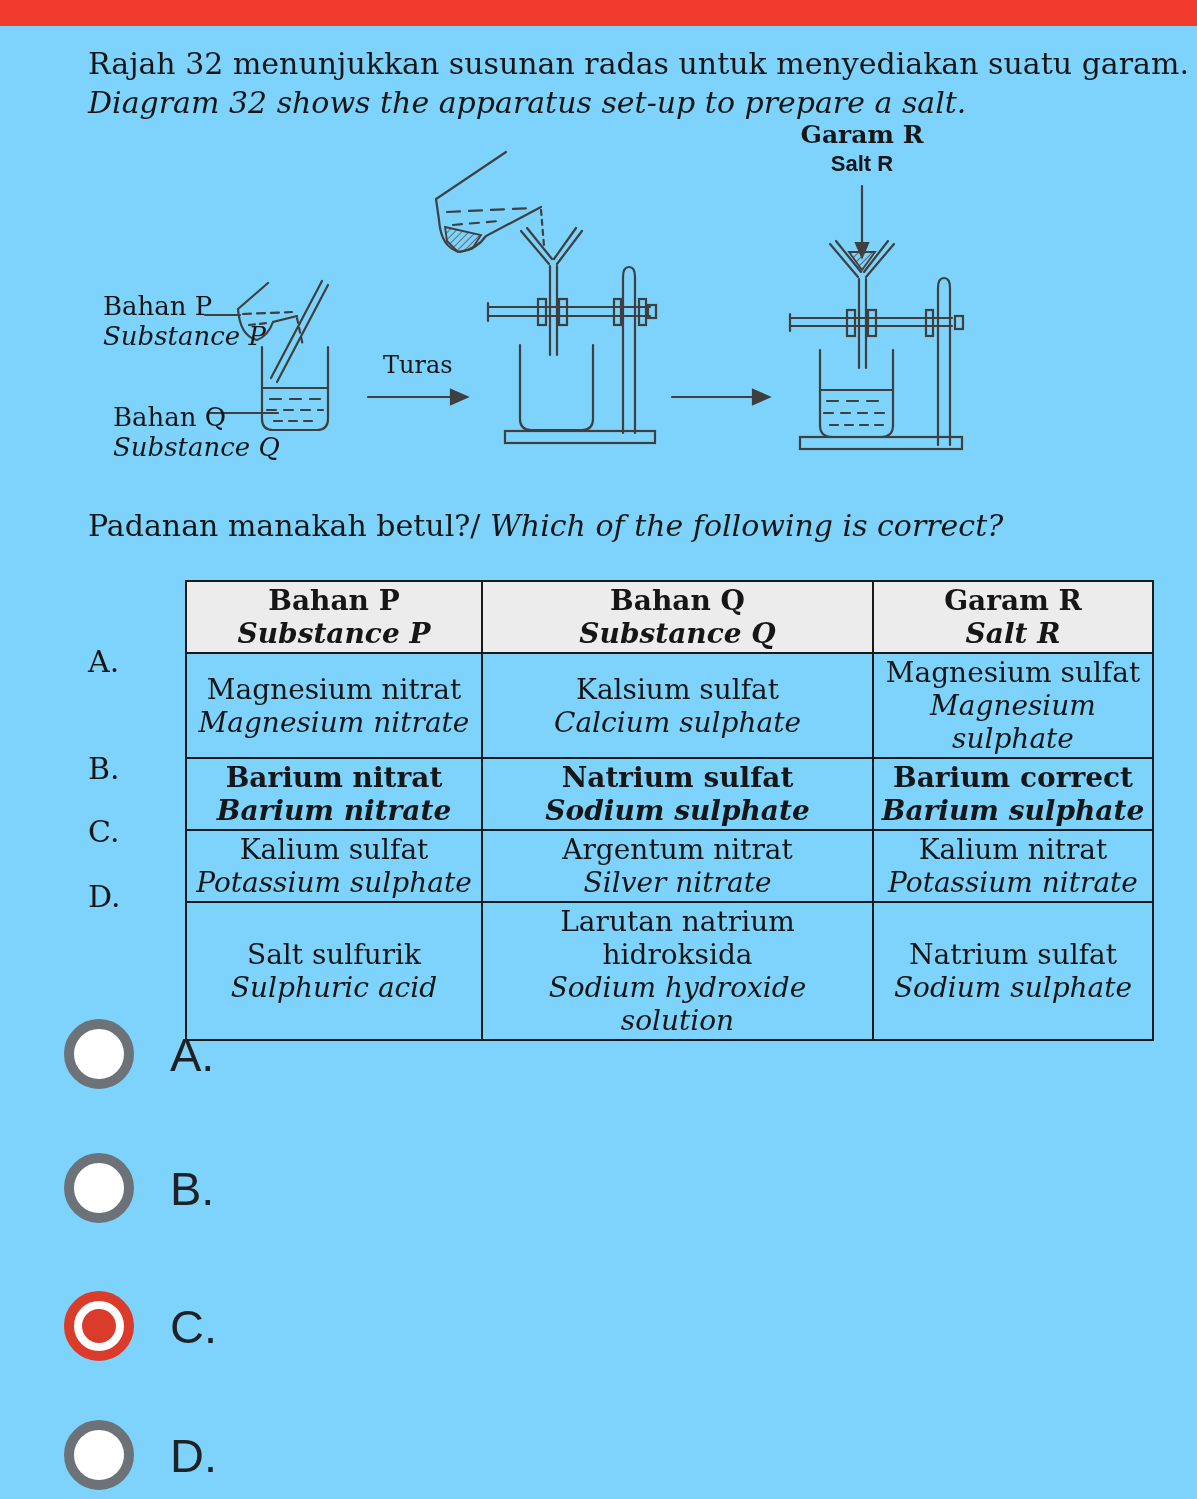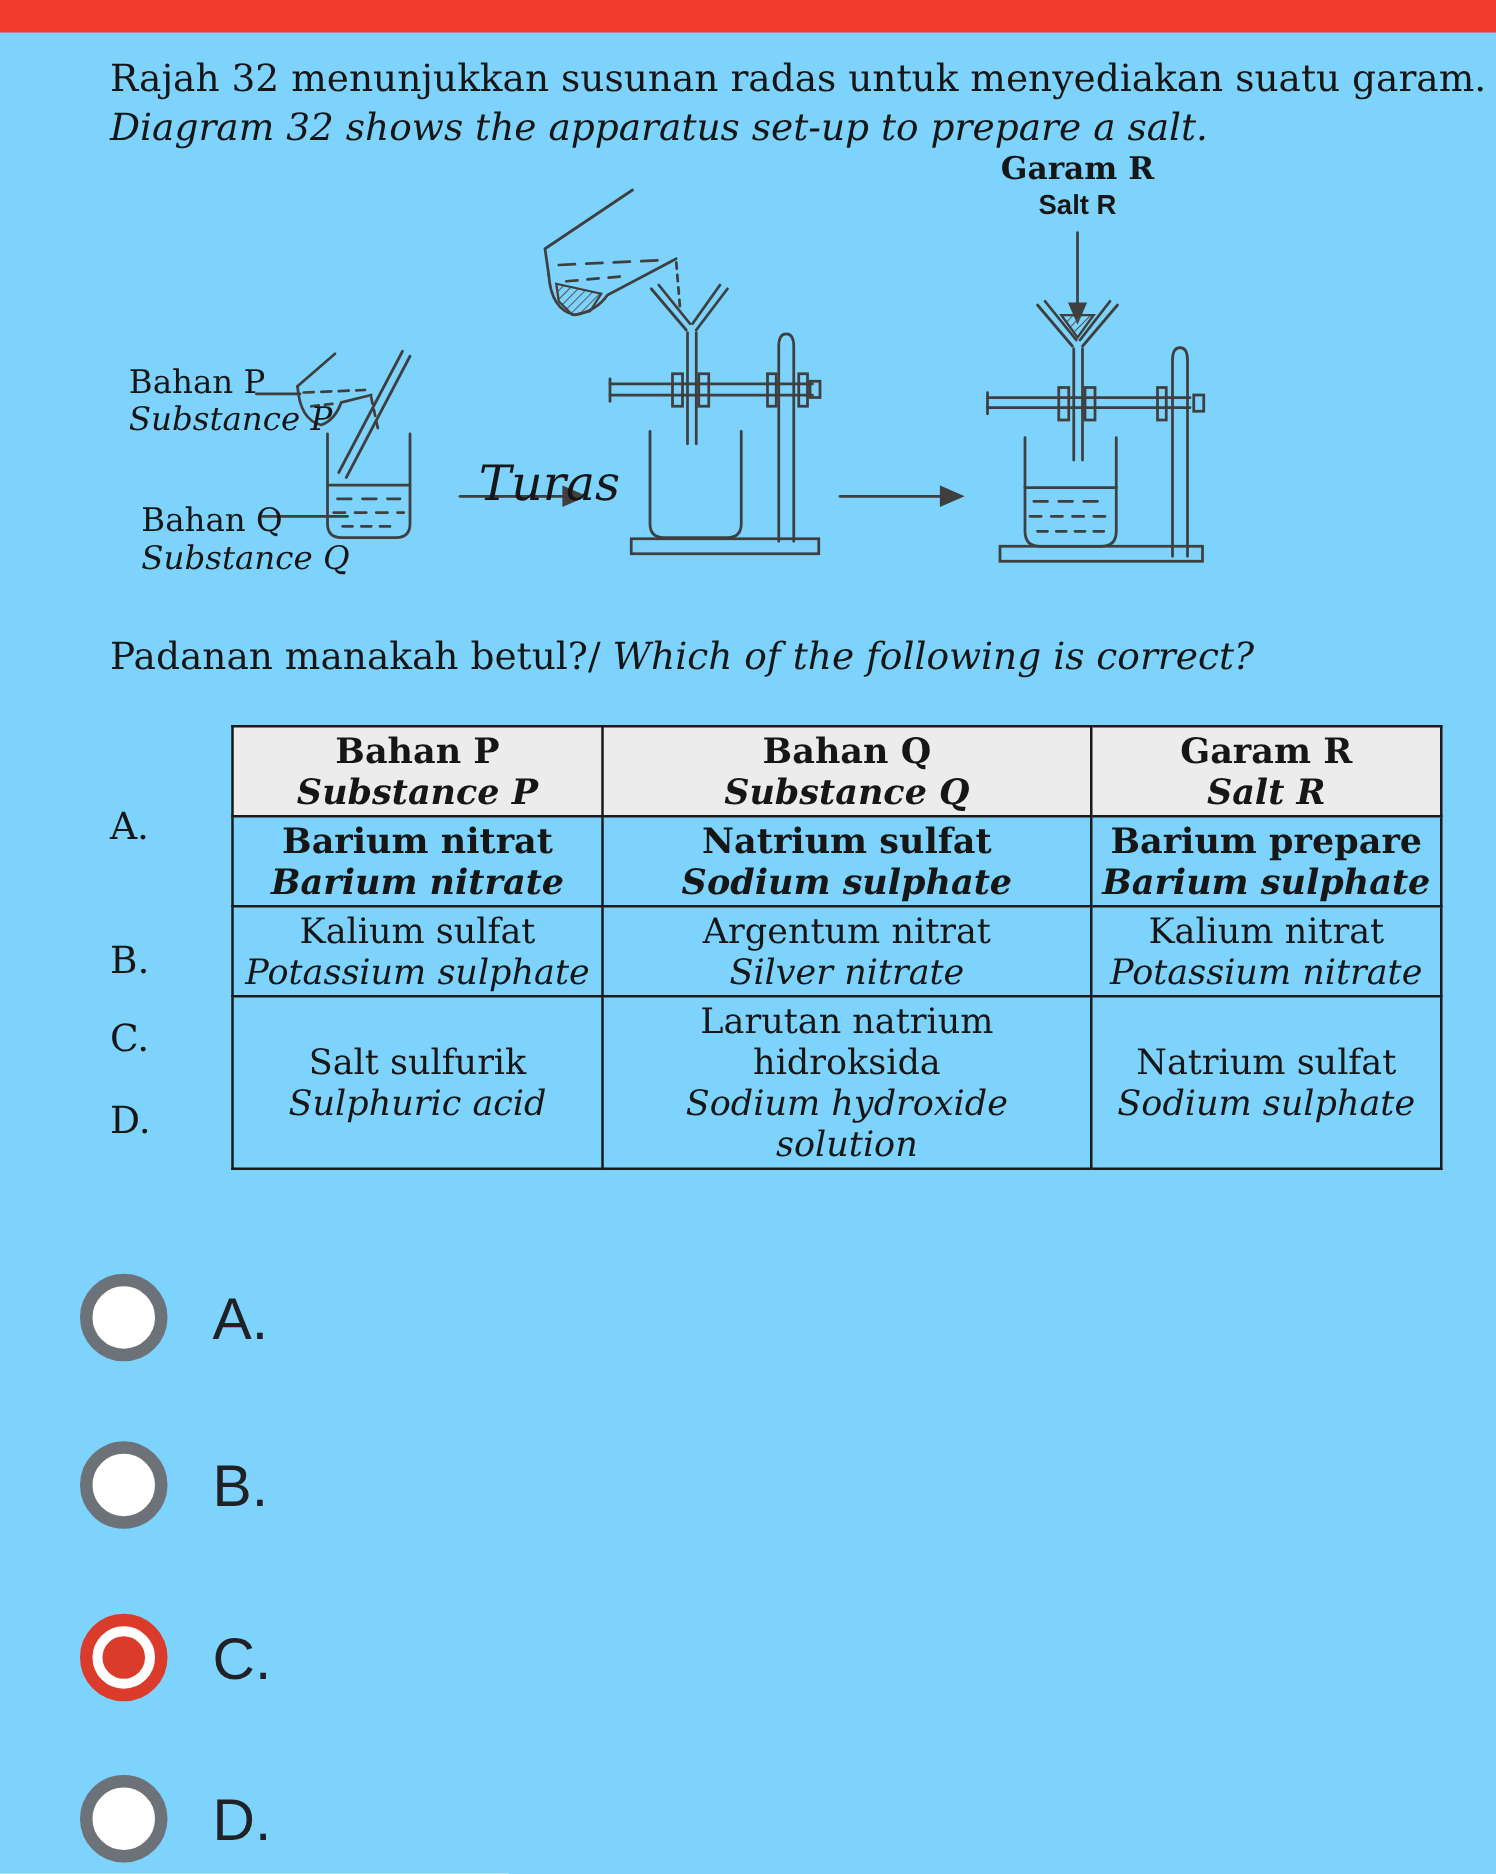--- a/index.html
+++ b/index.html
@@ -5,21 +5,21 @@
   html,body{margin:0;padding:0;background:#fff;}
   .page{position:relative;width:1197px;height:1499px;background:#7dd3fc;overflow:hidden;
         font-family:"DejaVu Serif",serif;color:#161616;}
   .topbar{position:absolute;left:0;top:0;width:1197px;height:26px;background:#f13b2c;}
   .title1{position:absolute;left:88px;top:46px;font-size:30px;white-space:nowrap;}
   .title2{position:absolute;left:88px;top:85px;font-size:30px;font-style:italic;white-space:nowrap;text-align:center;}
   .dlabel{position:absolute;font-size:26px;line-height:30px;}
   .dlabel .en{font-style:italic;}
   .bahanp{left:103px;top:291px;}
   .bahanq{left:113px;top:402px;}
-  .turas{position:absolute;left:383px;top:365px;font-size:39px;font-style:italic;}
+  .turas{position:absolute;left:383px;top:351px;font-size:24px;}
   .garamr{position:absolute;left:781px;top:120px;width:162px;text-align:center;line-height:29px;}
   .garamr .ms{font-weight:bold;font-size:25px;}
   .garamr .en{font-family:"Liberation Sans",sans-serif;font-weight:bold;font-size:22px;}
   svg.diagram{position:absolute;left:0;top:0;pointer-events:none;}
   .prompt{position:absolute;left:88px;top:508px;font-size:30px;white-space:nowrap;text-align:right;}
   .prompt .it{font-style:italic;}
   table.qtable{position:absolute;left:185px;top:580px;width:967px;border-collapse:collapse;table-layout:fixed;}
   .qtable th,.qtable td{border:2px solid #1a1a1a;text-align:center;vertical-align:middle;
         font-size:28px;line-height:33px;padding:2px 6px;}
   .qtable thead th{background:#ececec;height:58px;font-weight:bold;}
@@ -171,31 +171,45 @@
           <div class="ms">Bahan Q</div>
             <div class="en">Substance Q</div>
           </th>
         <th>
           <div class="ms">Garam R</div>
             <div class="en">Salt R</div>
           </th>
       </tr>
     </thead>
     <tbody>
+      <tr class="rA">
+        <td>
+            <div class="ms">Magnesium nitrat</div>
+            <div class="en">Magnesium nitrate</div>
+          </td>
+        <td>
+            <div class="ms">Kalsium sulfat</div>
+            <div class="en">Calcium sulphate</div>
+          </td>
+        <td>
+            <div class="ms">Magnesium sulfat</div>
+            <div class="en">Magnesium sulphate</div>
+          </td>
+      </tr>
       <tr class="rB">
         <td>
             <div class="ms">Barium nitrat</div>
             <div class="en">Barium nitrate</div>
           </td>
         <td>
             <div class="ms">Natrium sulfat</div>
             <div class="en">Sodium sulphate</div>
           </td>
         <td>
-            <div class="ms">Barium prepare</div>
+            <div class="ms">Barium correct</div>
             <div class="en">Barium sulphate</div>
           </td>
       </tr>
       <tr class="rC">
         <td>
             <div class="ms">Kalium sulfat</div>
             <div class="en">Potassium sulphate</div>
           </td>
         <td>
             <div class="ms">Argentum nitrat</div>

